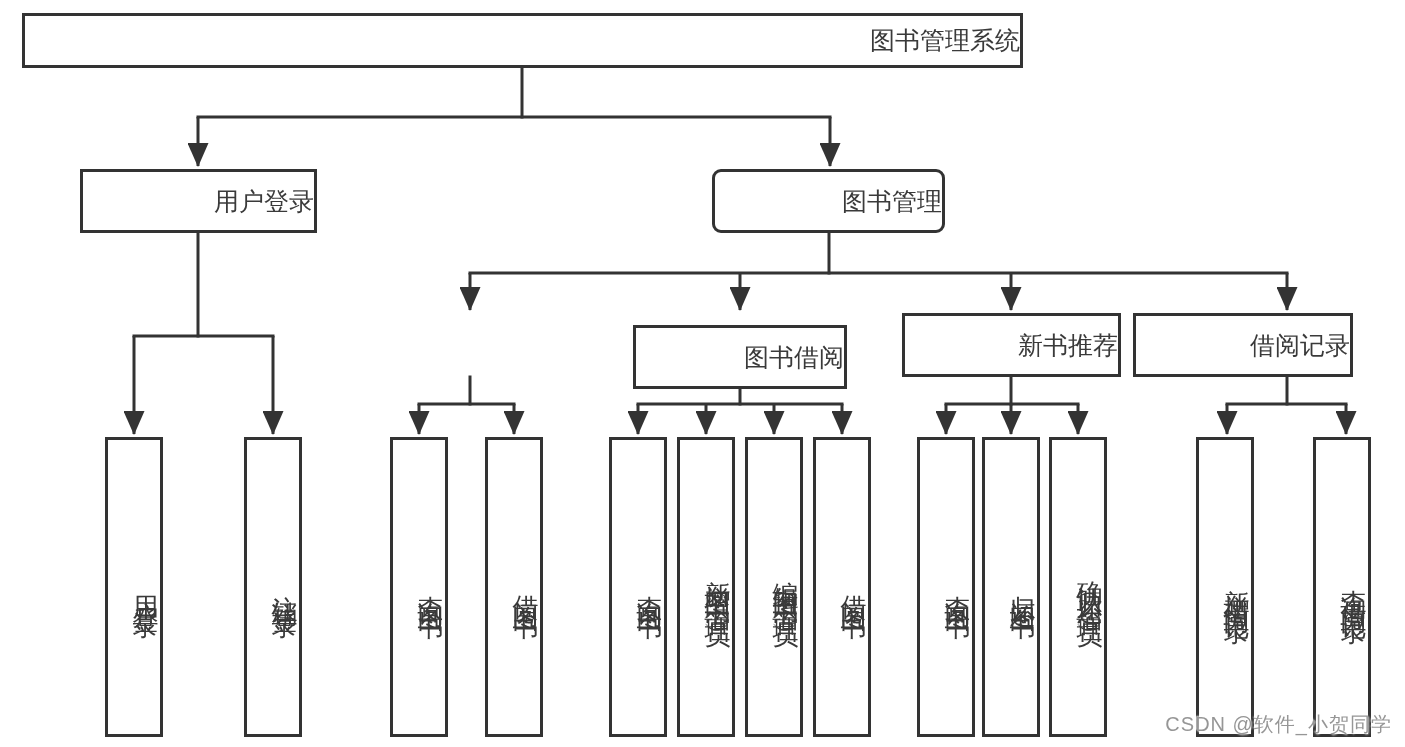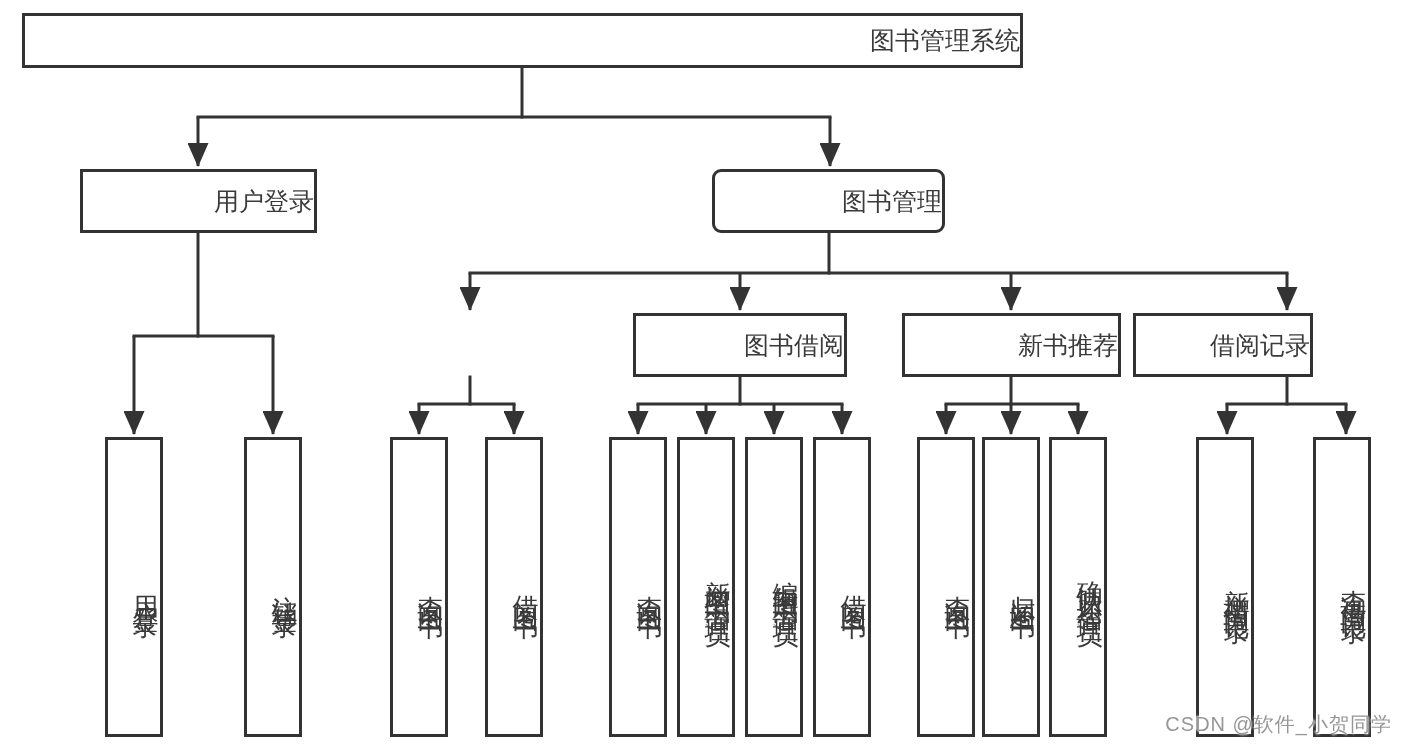--- a/index.html
+++ b/index.html
@@ -124,27 +124,27 @@
     <span class="lbl">图书管理系统</span>
   </div>
 
   <div class="node" style="left:80px; top:169px; width:237px; height:64px;">
     <span class="lbl">用户登录</span>
   </div>
   <div class="node" style="left:712px; top:169px; width:233px; height:64px;border-radius:9px;">
     <span class="lbl">图书管理</span>
   </div>
 
-  <div class="node" style="left:633px; top:313px; width:214px; height:64px;">
+  <div class="node" style="left:633px; top:325px; width:214px; height:64px;">
     <span class="lbl">图书借阅</span>
   </div>
   <div class="node" style="left:902px; top:313px; width:219px; height:64px;">
     <span class="lbl">新书推荐</span>
   </div>
-  <div class="node" style="left:1133px; top:313px; width:180px; height:64px;">
+  <div class="node" style="left:1133px; top:313px; width:220px; height:64px;">
     <span class="lbl">借阅记录</span>
   </div>
 
   <div class="node leaf" style="left:105px; top:437px; width:58px; height:300px;">
     <span class="lbl">用户登录</span>
   </div>
   <div class="node leaf" style="left:244px; top:437px; width:58px; height:300px;">
     <span class="lbl">注销登录</span>
   </div>
 

